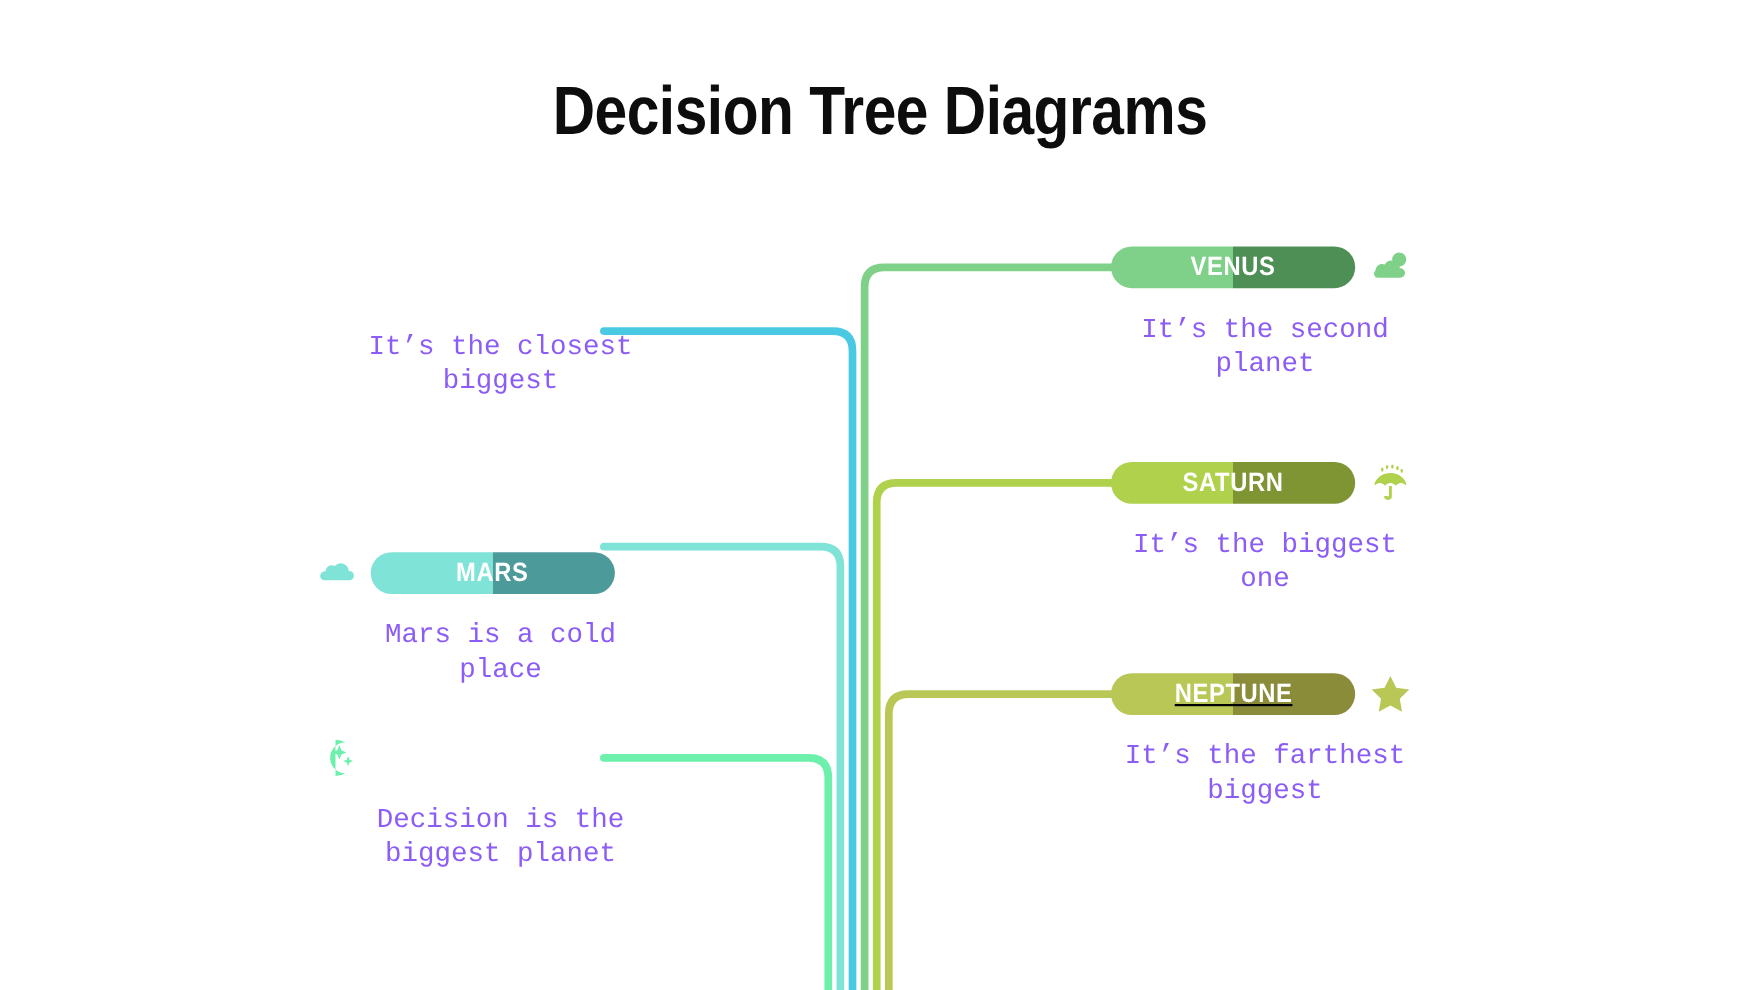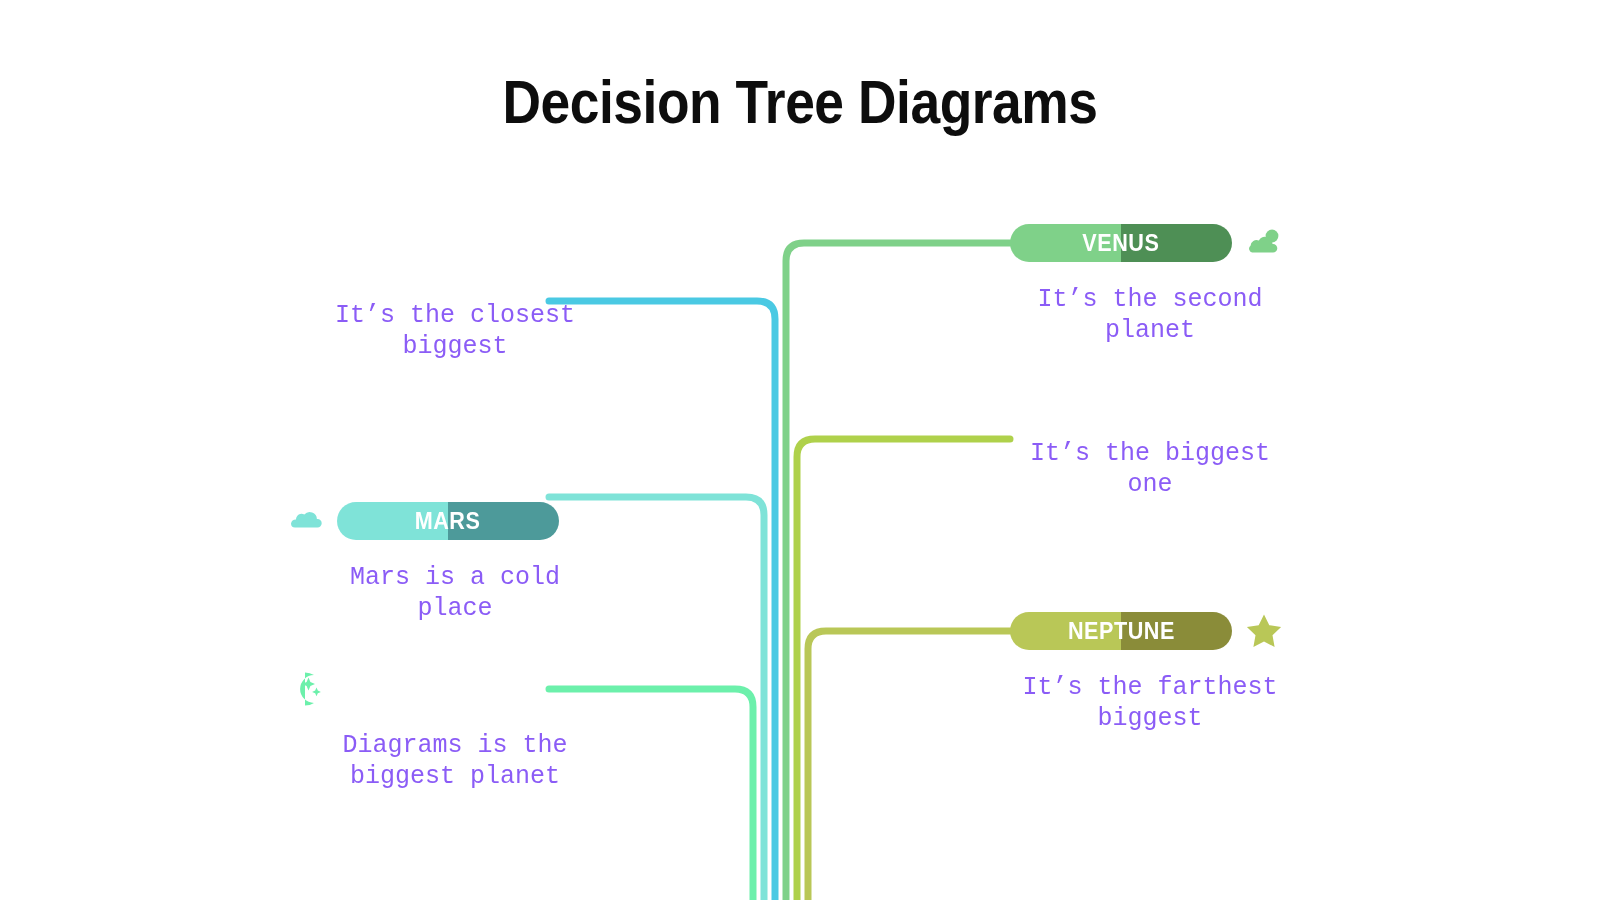--- a/index.html
+++ b/index.html
@@ -151,45 +151,61 @@
 <div class="node left" id="node-jupiter">
   <div class="node-row">
     <span class="node-icon icon-left">
       <svg viewBox="0 0 44 44" width="44" height="44" aria-hidden="true">
         <path fill="#6cf0ab" d="M22 5.5 a16.5 16.5 0 1 0 0 33 a16.5 16.5 0 0 1 0-33z M22 5.5 a16.5 16.5 0 0 1 9 2.6 a13.4 13.4 0 0 0 0 27.8 a16.5 16.5 0 0 1-9 2.6z"></path>
         <path fill="#6cf0ab" d="M25.5 10.5 l1.9 4.6 4.6 1.9-4.6 1.9-1.9 4.6-1.9-4.6-4.6-1.9 4.6-1.9z"></path>
         <path fill="#6cf0ab" d="M33.5 20.5 l1.3 3.1 3.1 1.3-3.1 1.3-1.3 3.1-1.3-3.1-3.1-1.3 3.1-1.3z"></path>
       </svg>
     </span>
   </div>
-  <div class="node-desc">Diagrams is the biggest planet</div>
+  <div class="node-desc">Decision is the biggest planet</div>
 </div>
 
 <div class="node right" id="node-venus">
   <div class="node-row right-side">
     <div class="pill" style="background:linear-gradient(90deg,#7fd189 0%,#7fd189 50%,#4e8f55 50%,#4e8f55 100%);">
       <span class="pill-label">VENUS</span>
     </div>
     <span class="node-icon icon-right">
       <svg viewBox="0 0 44 44" width="44" height="44" aria-hidden="true">
         <circle cx="30" cy="15" r="6.4" fill="#7fd189"></circle>
         <path fill="#7fd189" d="M10 31.5 h21 a4.3 4.3 0 0 0 0-8.6 h-.5 a7.3 7.3 0 0 0-13.6-3.4 a6 6 0 0 0-8.4 5.2 a3.9 3.9 0 0 0 1.5 6.8z"></path>
       </svg>
     </span>
   </div>
   <div class="node-desc">It’s the second planet</div>
 </div>
 
 <div class="node right" id="node-saturn">
+  <div class="node-row right-side">
+    <div class="pill" style="background:linear-gradient(90deg,#afd14b 0%,#afd14b 50%,#7f9433 50%,#7f9433 100%);">
+      <span class="pill-label">SATURN</span>
+    </div>
+    <span class="node-icon icon-right">
+      <svg viewBox="0 0 44 44" width="44" height="44" aria-hidden="true">
+        <path fill="#afd14b" d="M22 13 c8 0 14.5 5.8 14.5 11.5 c0 0-2.6-2.4-4.9-2.4 c-2.3 0-4.7 2.4-4.7 2.4 s-2.3-2.4-4.9-2.4 c-2.6 0-4.9 2.4-4.9 2.4 s-2.4-2.4-4.7-2.4 c-2.3 0-4.9 2.4-4.9 2.4 C7.5 18.8 14 13 22 13z"></path>
+        <path fill="#afd14b" d="M20.7 24.8 h2.6 v9.2 a3.5 3.5 0 0 1-7 0 h2.6 a1.4 1.4 0 0 0 1.8 0z"></path>
+        <ellipse cx="14.6" cy="10" rx="1.1" ry="1.9" fill="#afd14b"></ellipse>
+        <ellipse cx="19" cy="7.6" rx="1.1" ry="1.9" fill="#afd14b"></ellipse>
+        <ellipse cx="23.8" cy="7.2" rx="1.1" ry="1.9" fill="#afd14b"></ellipse>
+        <ellipse cx="28.4" cy="8.6" rx="1.1" ry="1.9" fill="#afd14b"></ellipse>
+        <ellipse cx="32.3" cy="11" rx="1.1" ry="1.9" fill="#afd14b"></ellipse>
+      </svg>
+    </span>
+  </div>
   <div class="node-desc">It’s the biggest one</div>
 </div>
 
 <div class="node right" id="node-neptune">
   <div class="node-row right-side">
-    <div class="pill" style="background:linear-gradient(90deg,#b9c757 0%,#b9c757 50%,#8a8c39 50%,#8a8c39 100%);">
+    <div class="pill" style="background:linear-gradient(90deg,#b9c757 0%,#b9c757 50%,#8a8c39 50%,#8a8c39 100%);text-decoration:underline;">
       <span class="pill-label">NEPTUNE</span>
     </div>
     <span class="node-icon icon-right">
       <svg viewBox="0 0 44 44" width="44" height="44" aria-hidden="true">
         <path fill="#b9c757" d="M22 5.5 l5.3 10.7 11.8 1.7-8.6 8.3 2.1 11.8L22 32.4 l-10.6 5.6 2.1-11.8-8.6-8.3 11.8-1.7z"></path>
       </svg>
     </span>
   </div>
   <div class="node-desc">It’s the farthest biggest</div>
 </div>

